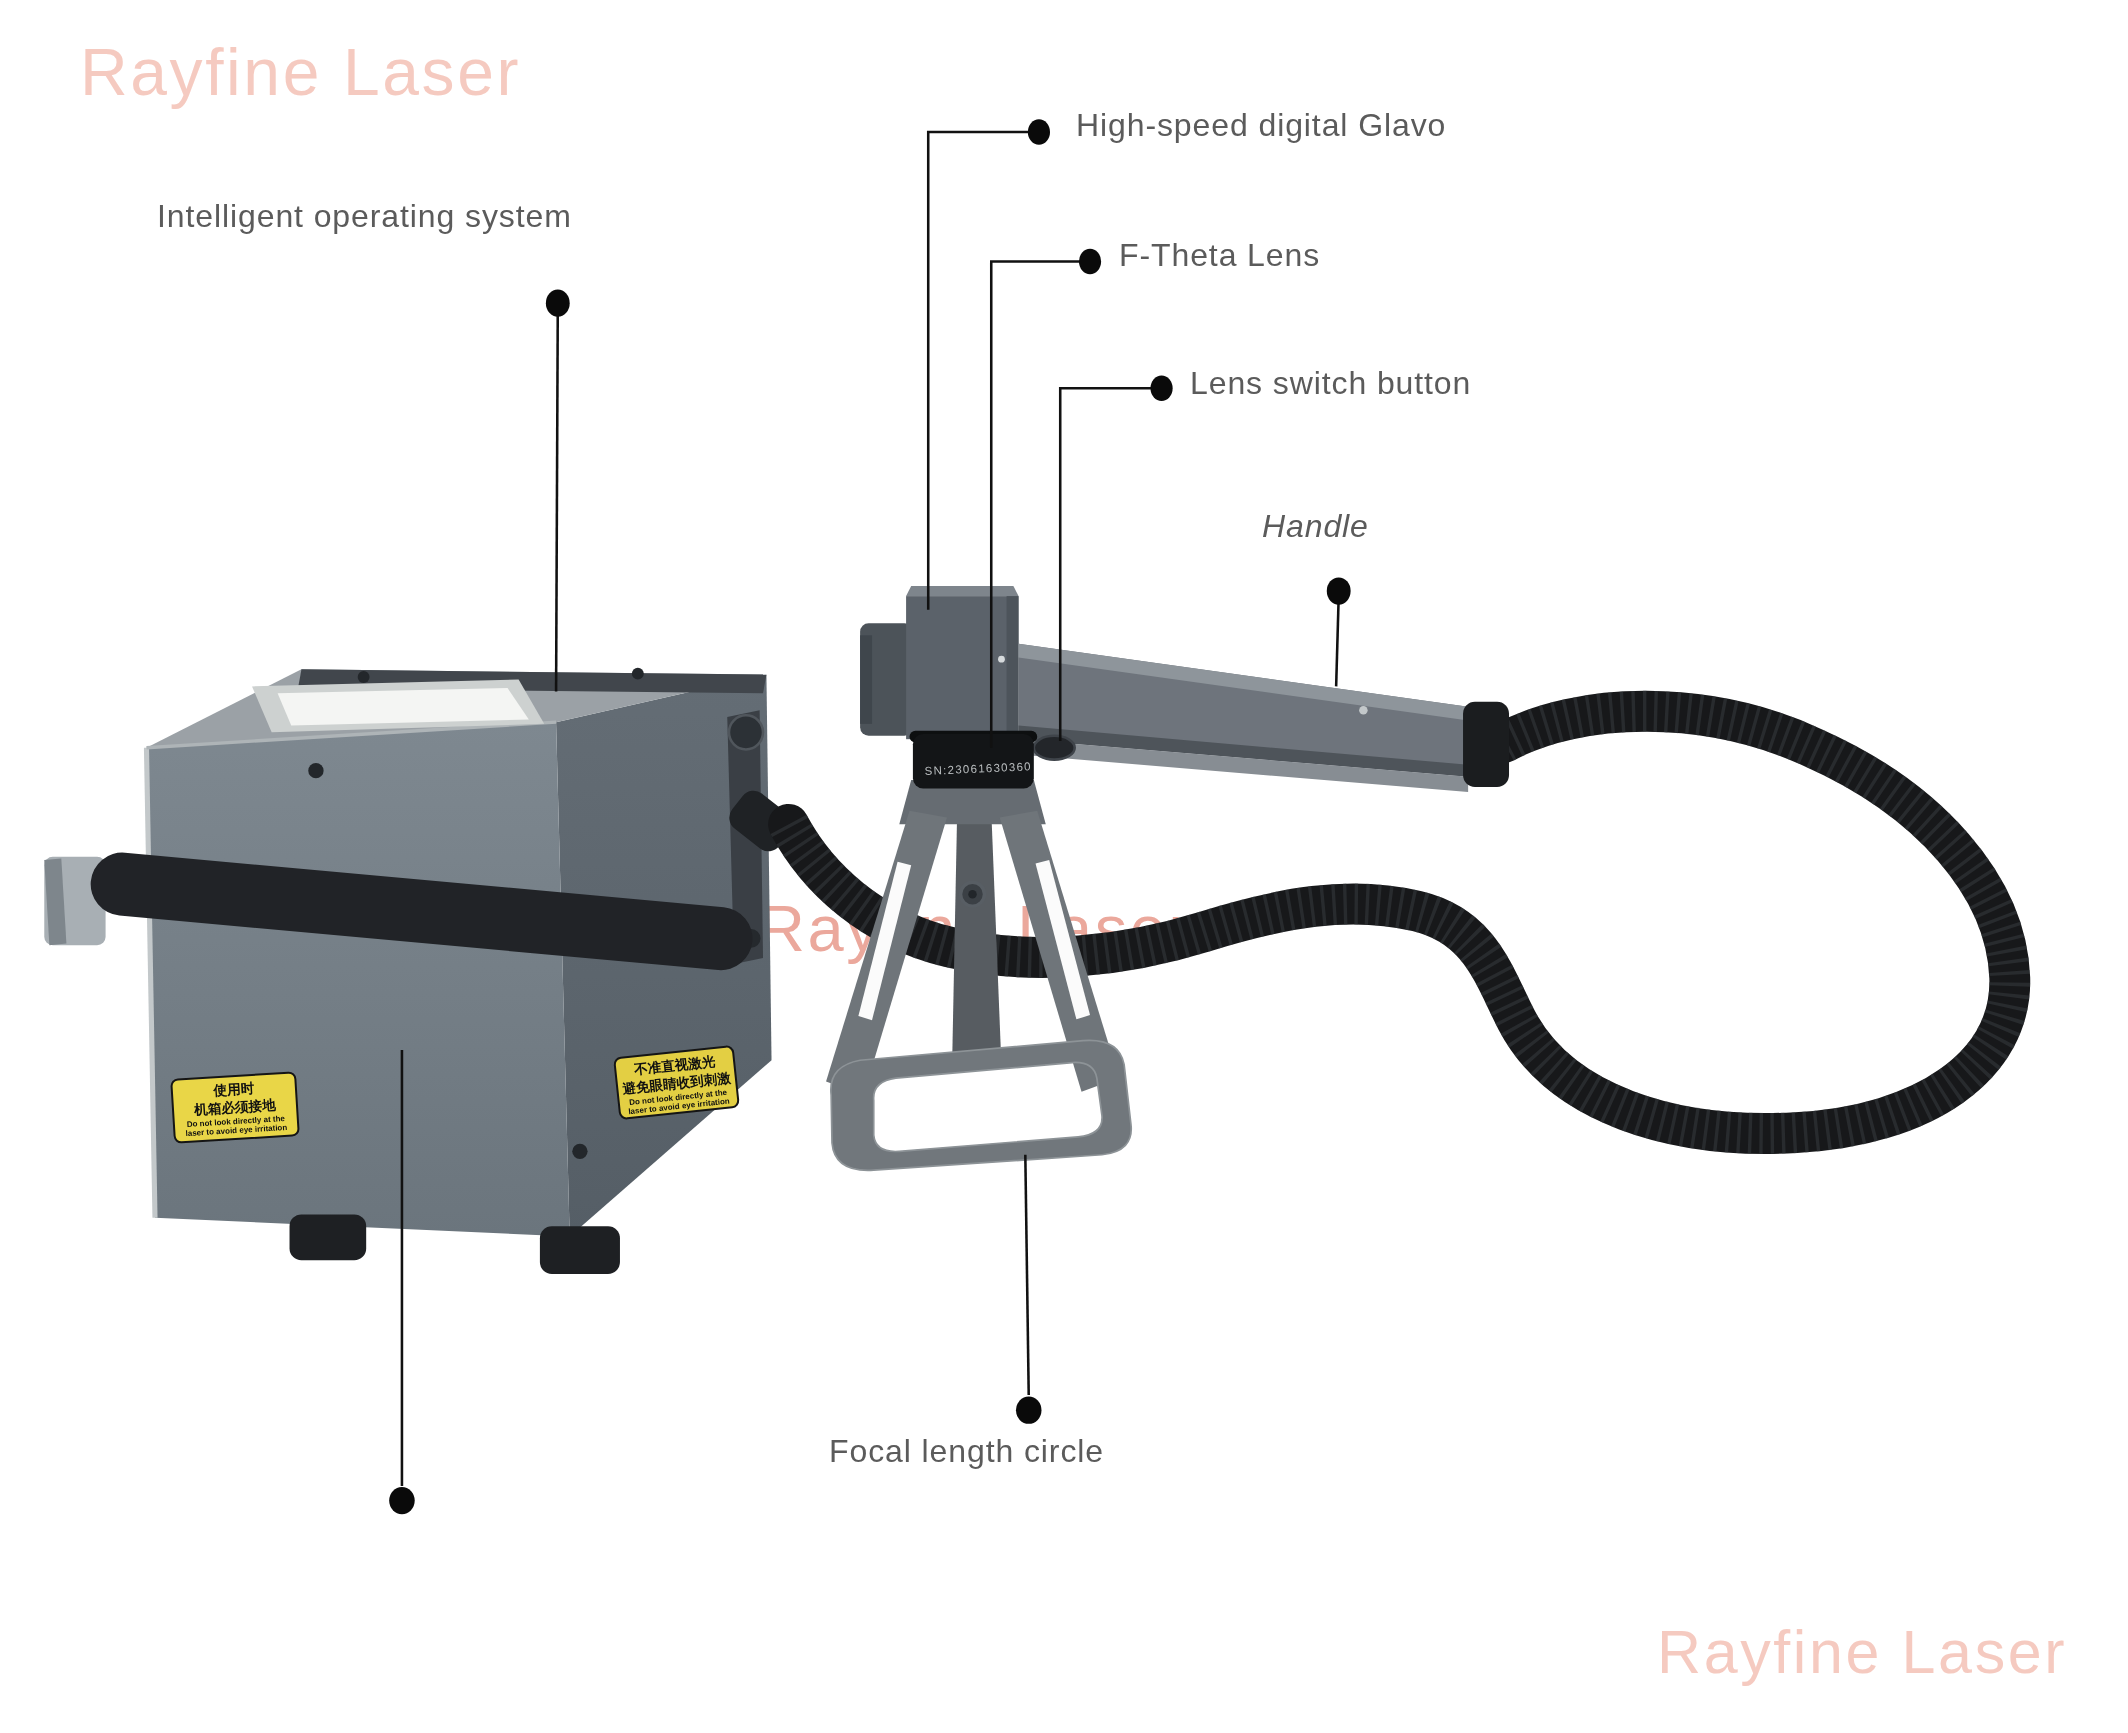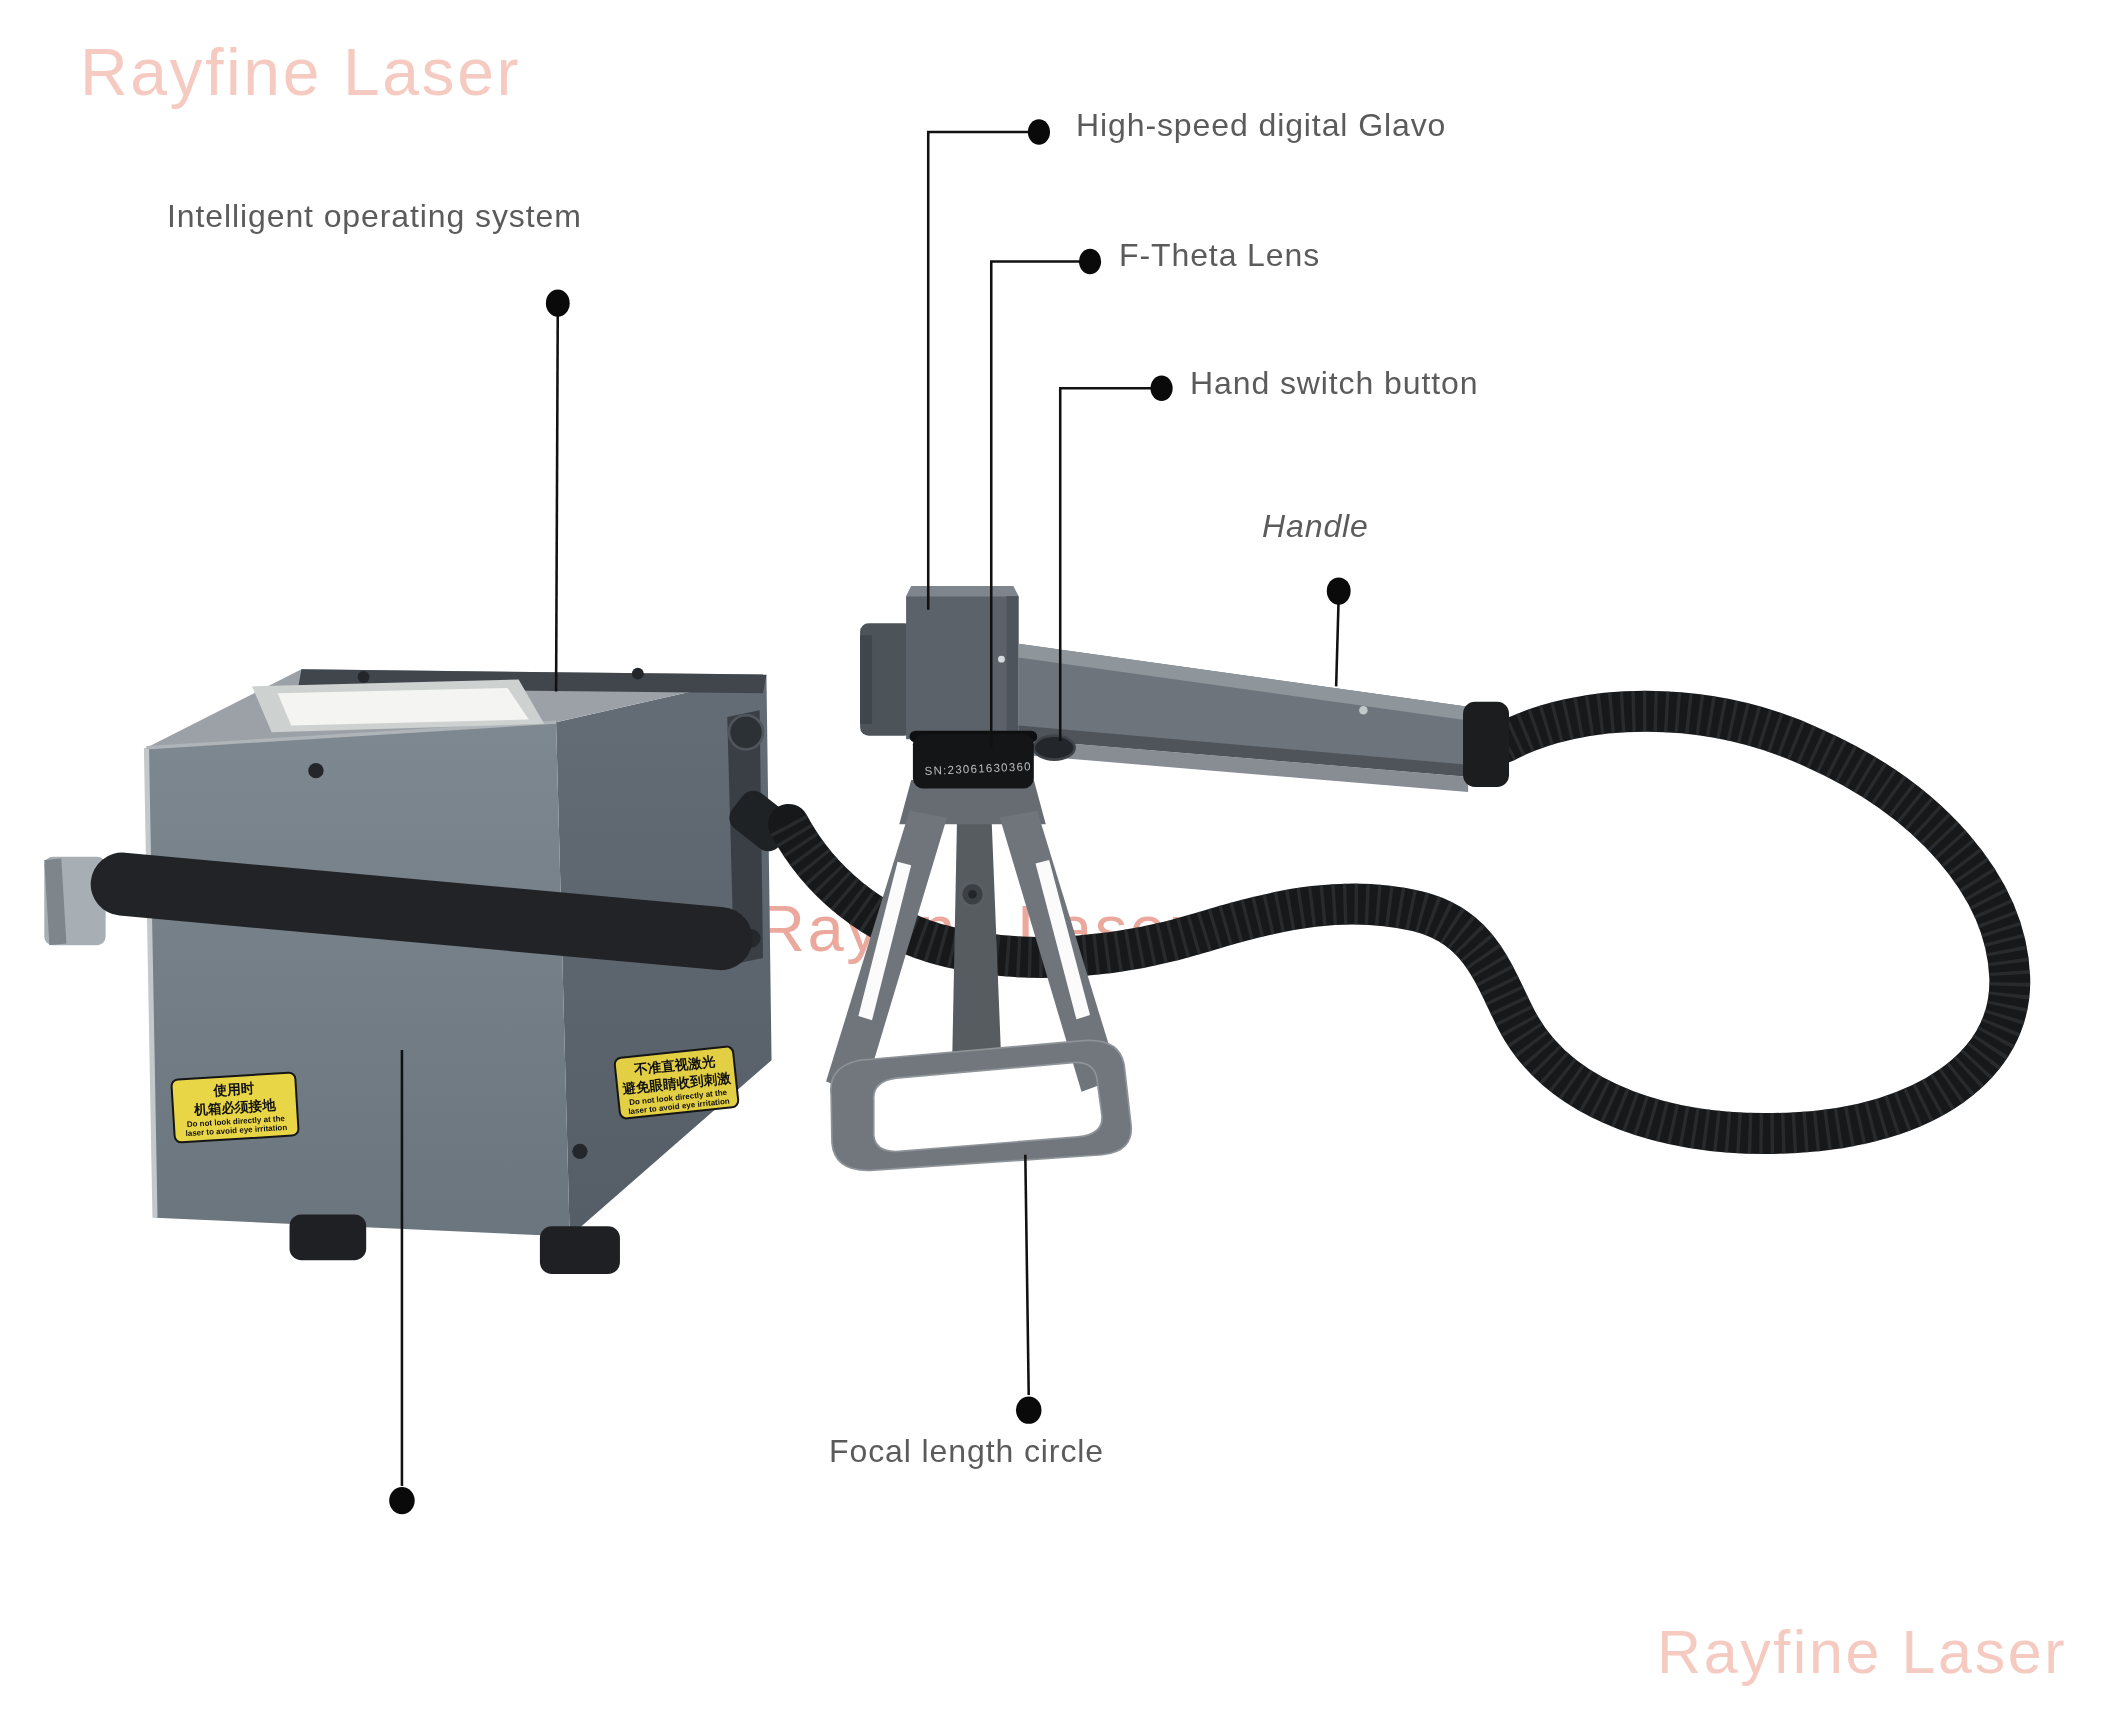--- a/index.html
+++ b/index.html
@@ -145,19 +145,19 @@
   </div>
   <div class="sticker sticker-right">
     <div class="zh">不准直视激光</div>
     <div class="zh">避免眼睛收到刺激</div>
     <div class="en">Do not look directly at the</div>
     <div class="en">laser to avoid eye irritation</div>
   </div>
 
   <div class="callout-label" style="left:1056px;top:107px;">High-speed digital Glavo</div>
   <div class="callout-label" style="left:1099px;top:237px;">F-Theta Lens</div>
-  <div class="callout-label" style="left:1170px;top:365px;">Hand switch button</div>
+  <div class="callout-label" style="left:1170px;top:365px;">Lens switch button</div>
   <div class="callout-label" style="left:1242px;top:508px;font-style:italic;">Handle</div>
-  <div class="callout-label" style="left:147px;top:198px;">Intelligent operating system</div>
+  <div class="callout-label" style="left:137px;top:198px;">Intelligent operating system</div>
   <div class="callout-label" style="left:809px;top:1433px;">Focal length circle</div>
 
 </div>
 
 
 </body></html>

